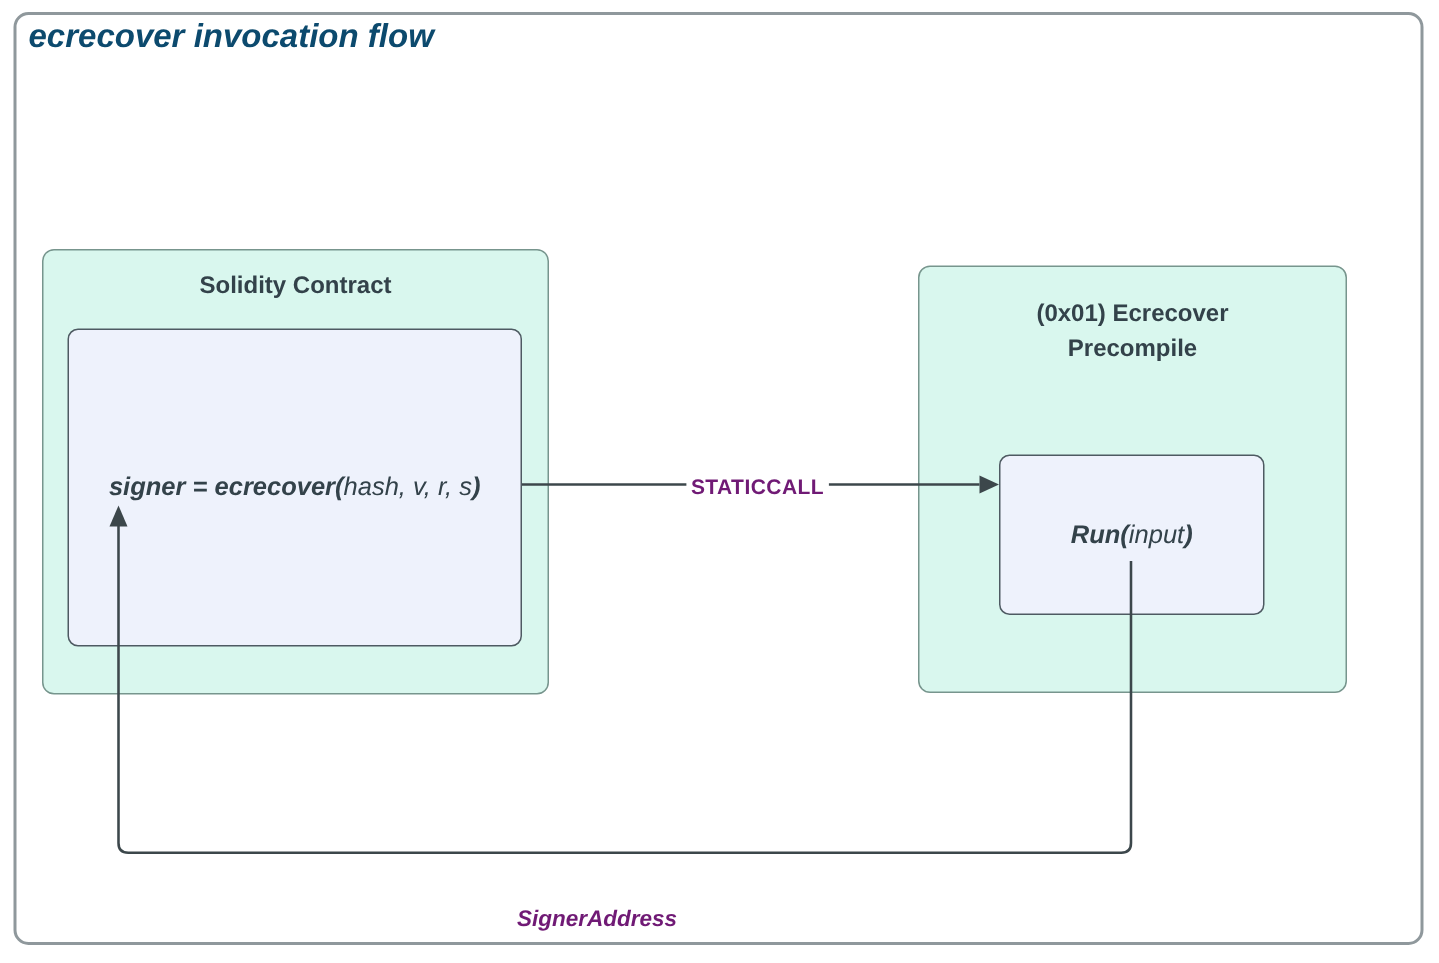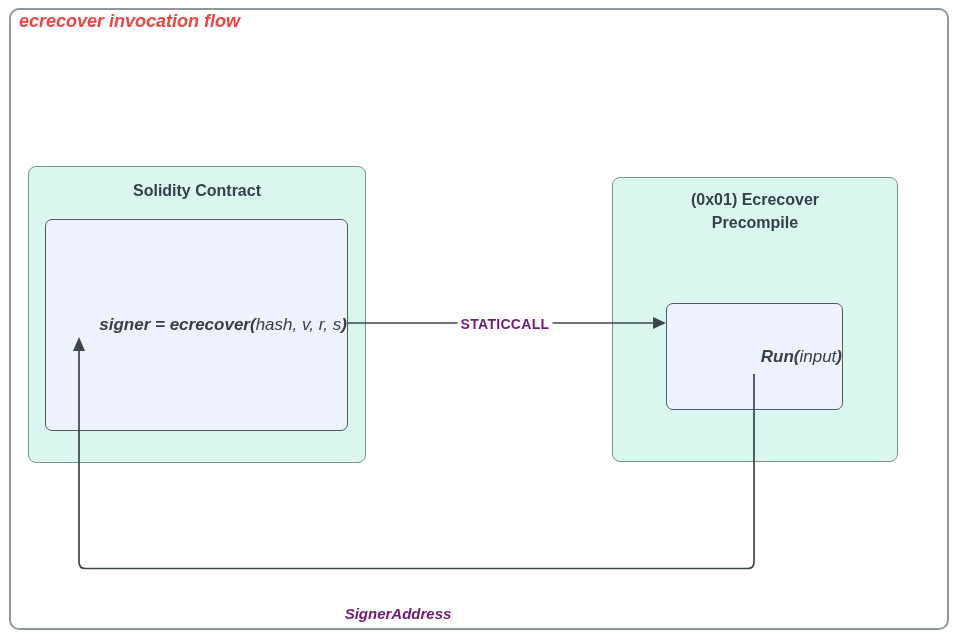--- a/index.html
+++ b/index.html
@@ -22,24 +22,24 @@
     width: 936px;
     height: 618px;
     border: 2px solid #8f989c;
     border-radius: 10px;
     background: #ffffff;
   }
   .diagram-title {
     position: absolute;
     left: 19px;
     top: 11px;
-    font-size: 18px;
+    font-size: 22px;
     font-weight: bold;
     font-style: italic;
-    color: #ef4444;
+    color: #0c4a6e;
     white-space: nowrap;
   }
   .group-box {
     position: absolute;
     background: #d9f7ee;
     border: 1.6px solid #77958d;
     border-radius: 8px;
     box-sizing: border-box;
   }
   .group-box.left {
@@ -57,31 +57,31 @@
   .group-title {
     margin: 12px auto 0 auto;
     text-align: center;
     font-size: 16px;
     font-weight: bold;
     color: #33424a;
     line-height: 23px;
   }
   .group-title.wrap {
     width: 205px;
-    margin-top: 10px;
+    margin-top: 20px;
   }
   .panel {
     position: absolute;
     background: #eef2fc;
     border: 1.6px solid #4e5a62;
     border-radius: 7px;
     box-sizing: border-box;
     display: flex;
     align-items: center;
-    justify-content: flex-end;
+    justify-content: center;
     color: #33424a;
     font-style: italic;
     font-size: 17px;
     white-space: nowrap;
   }
   .panel.code {
     left: 45px;
     top: 219px;
     width: 303px;
     height: 212px;

